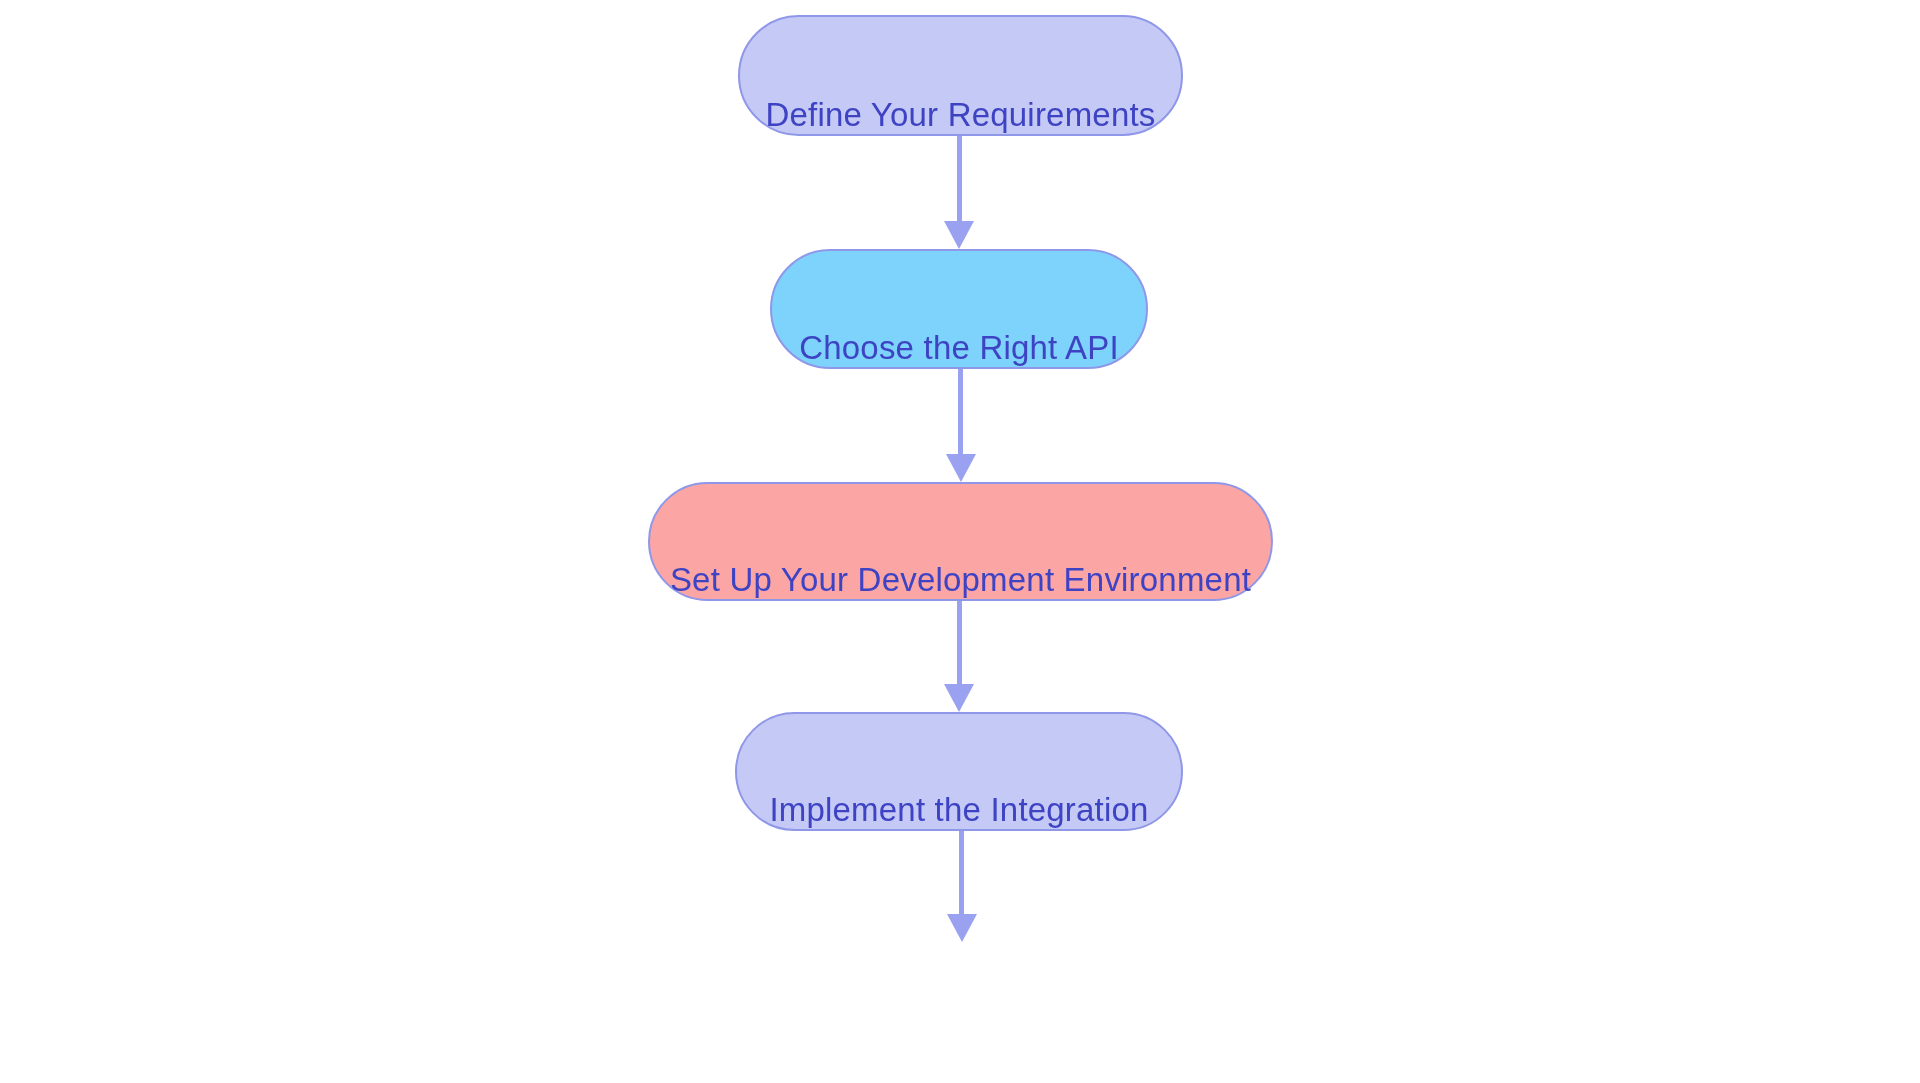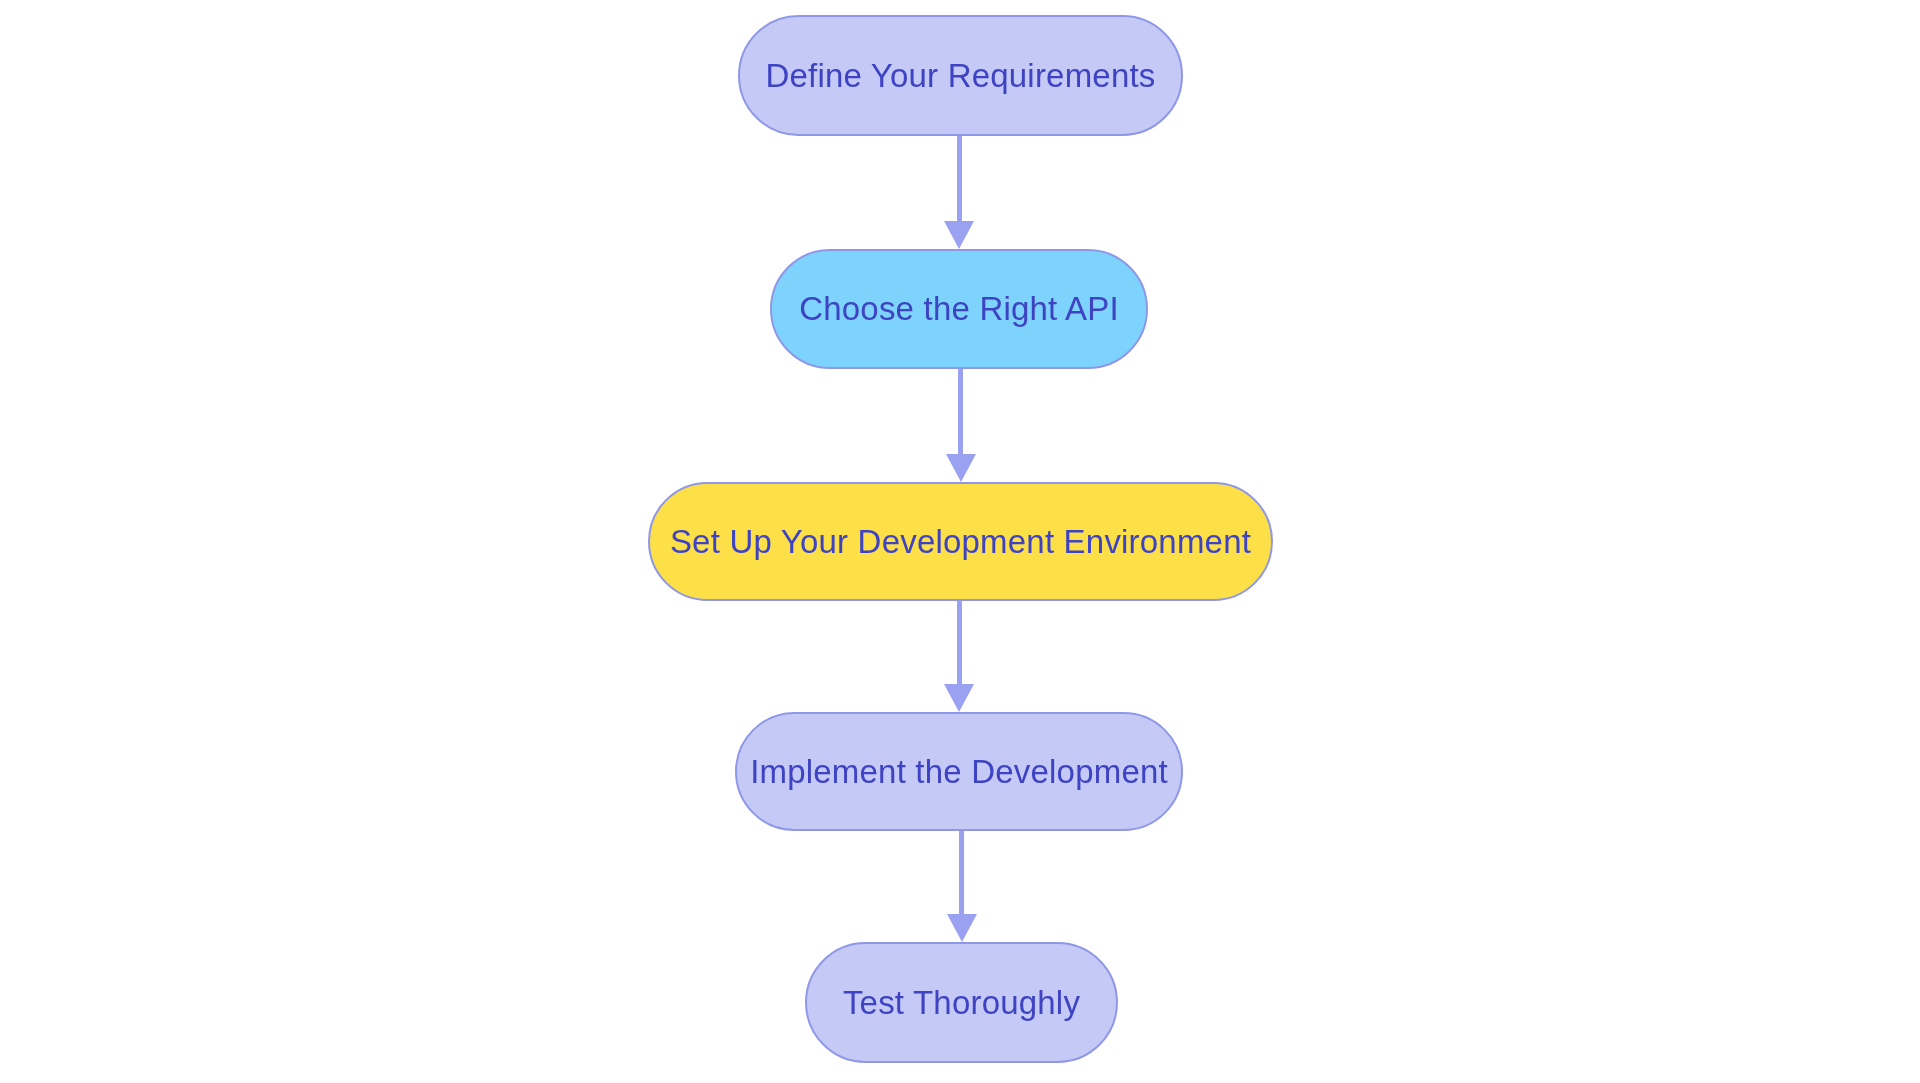--- a/index.html
+++ b/index.html
@@ -15,21 +15,21 @@
     background: #ffffff;
     overflow: hidden;
   }
   .node {
     position: absolute;
     box-sizing: border-box;
     border-width: 2px;
     border-style: solid;
     border-radius: 62px;
     display: flex;
-    align-items: center;
+    align-items: flex-end;
     justify-content: center;
   }
   .node span {
     font-size: 33px;
     font-weight: 400;
     letter-spacing: 0.2px;
     white-space: nowrap;
   }
   .edge-shaft {
     position: absolute;
@@ -48,28 +48,25 @@
 </head>
 <body>
 
 <div class="canvas" style="background: rgb(255, 255, 255);">
     <div class="node" style="left: 738px; top: 15px; width: 445px; height: 121px; background: rgb(197, 201, 246); border-color: rgb(143, 151, 232);">
       <span style="color: rgb(61, 67, 195);">Define Your Requirements</span>
     </div>
     <div class="node" style="left: 770px; top: 249px; width: 378px; height: 120px; background: #7dd3fc; border-color: rgb(143, 151, 232);">
       <span style="color: rgb(61, 67, 195);">Choose the Right API</span>
     </div>
-    <div class="node" style="left: 648px; top: 482px; width: 625px; height: 119px; background: #fde047; border-color: rgb(143, 151, 232);">
+    <div class="node" style="left: 648px; top: 482px; width: 625px; height: 119px; background: #fca5a5; border-color: rgb(143, 151, 232);">
       <span style="color: rgb(61, 67, 195);">Set Up Your Development Environment</span>
     </div>
     <div class="node" style="left: 735px; top: 712px; width: 448px; height: 119px; background: rgb(197, 201, 246); border-color: rgb(143, 151, 232);">
-      <span style="color: rgb(61, 67, 195);">Implement the Development</span>
-    </div>
-    <div class="node" style="left: 805px; top: 942px; width: 313px; height: 121px; background: rgb(197, 201, 246); border-color: rgb(143, 151, 232);">
-      <span style="color: rgb(61, 67, 195);">Test Thoroughly</span>
+      <span style="color: rgb(61, 67, 195);">Implement the Integration</span>
     </div>
     <div class="edge-shaft" style="left: 956.5px; top: 136px; height: 88px; background: rgb(153, 161, 240);"></div>
     <div class="edge-head" style="left: 944px; top: 221px; border-top-color: rgb(153, 161, 240);"></div>
     <div class="edge-shaft" style="left: 958px; top: 369px; height: 88px; background: rgb(153, 161, 240);"></div>
     <div class="edge-head" style="left: 945.5px; top: 454px; border-top-color: rgb(153, 161, 240);"></div>
     <div class="edge-shaft" style="left: 956.5px; top: 601px; height: 86px; background: rgb(153, 161, 240);"></div>
     <div class="edge-head" style="left: 944px; top: 684px; border-top-color: rgb(153, 161, 240);"></div>
     <div class="edge-shaft" style="left: 959px; top: 831px; height: 86px; background: rgb(153, 161, 240);"></div>
     <div class="edge-head" style="left: 946.5px; top: 914px; border-top-color: rgb(153, 161, 240);"></div>
   </div>

